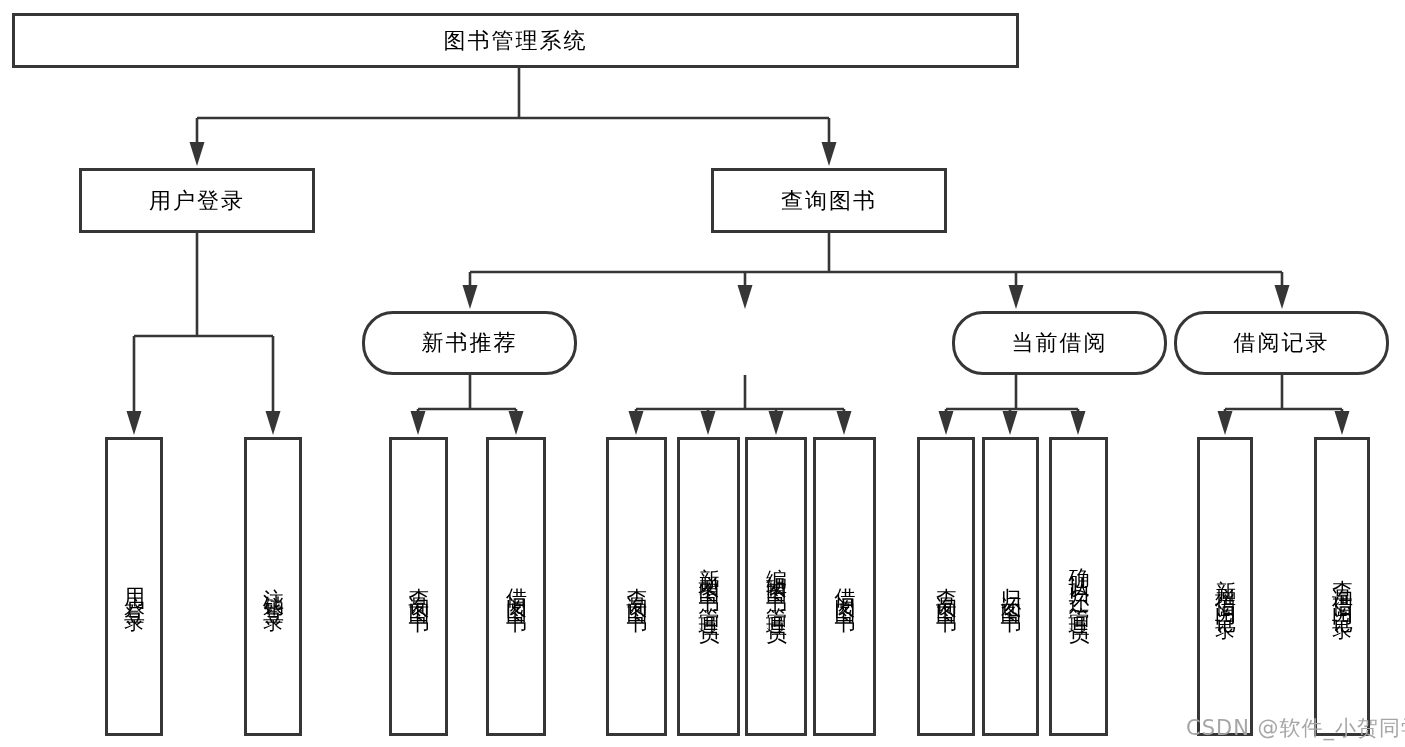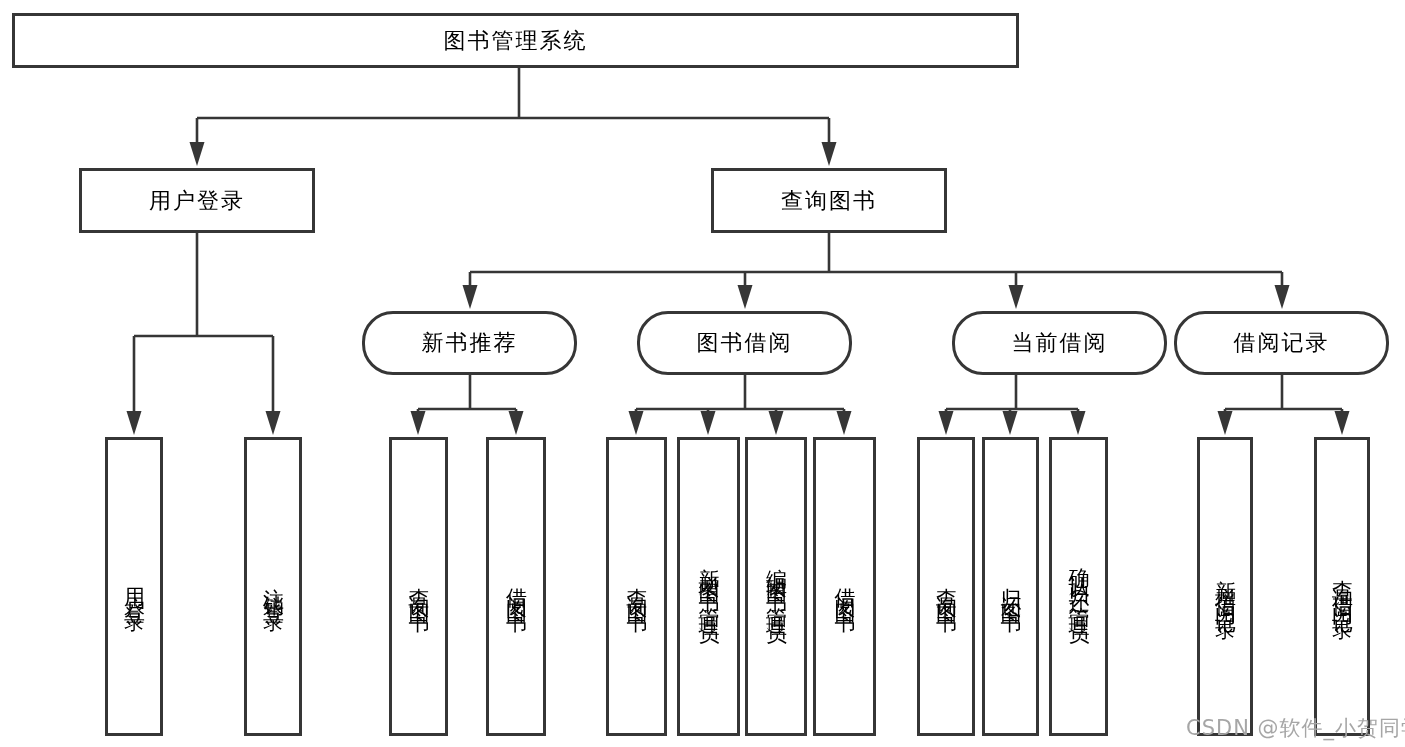--- a/index.html
+++ b/index.html
@@ -96,23 +96,20 @@
   <div class="node h-node lvl2" style="left:79px;">
     <span>用户登录</span>
   </div>
   <div class="node h-node lvl2" style="left:711px;">
     <span>查询图书</span>
   </div>
 
   <div class="node h-node lvl3" style="left:362px;">
     <span>新书推荐</span>
   </div>
-  <div class="node h-node lvl3" style="left:637px;">
-    <span>图书借阅</span>
-  </div>
   <div class="node h-node lvl3" style="left:952px;">
     <span>当前借阅</span>
   </div>
   <div class="node h-node lvl3" style="left:1174px;">
     <span>借阅记录</span>
   </div>
 
   <div class="node leaf" style="left:105px;width:58px;">
     <span>用户登录</span>
   </div>

